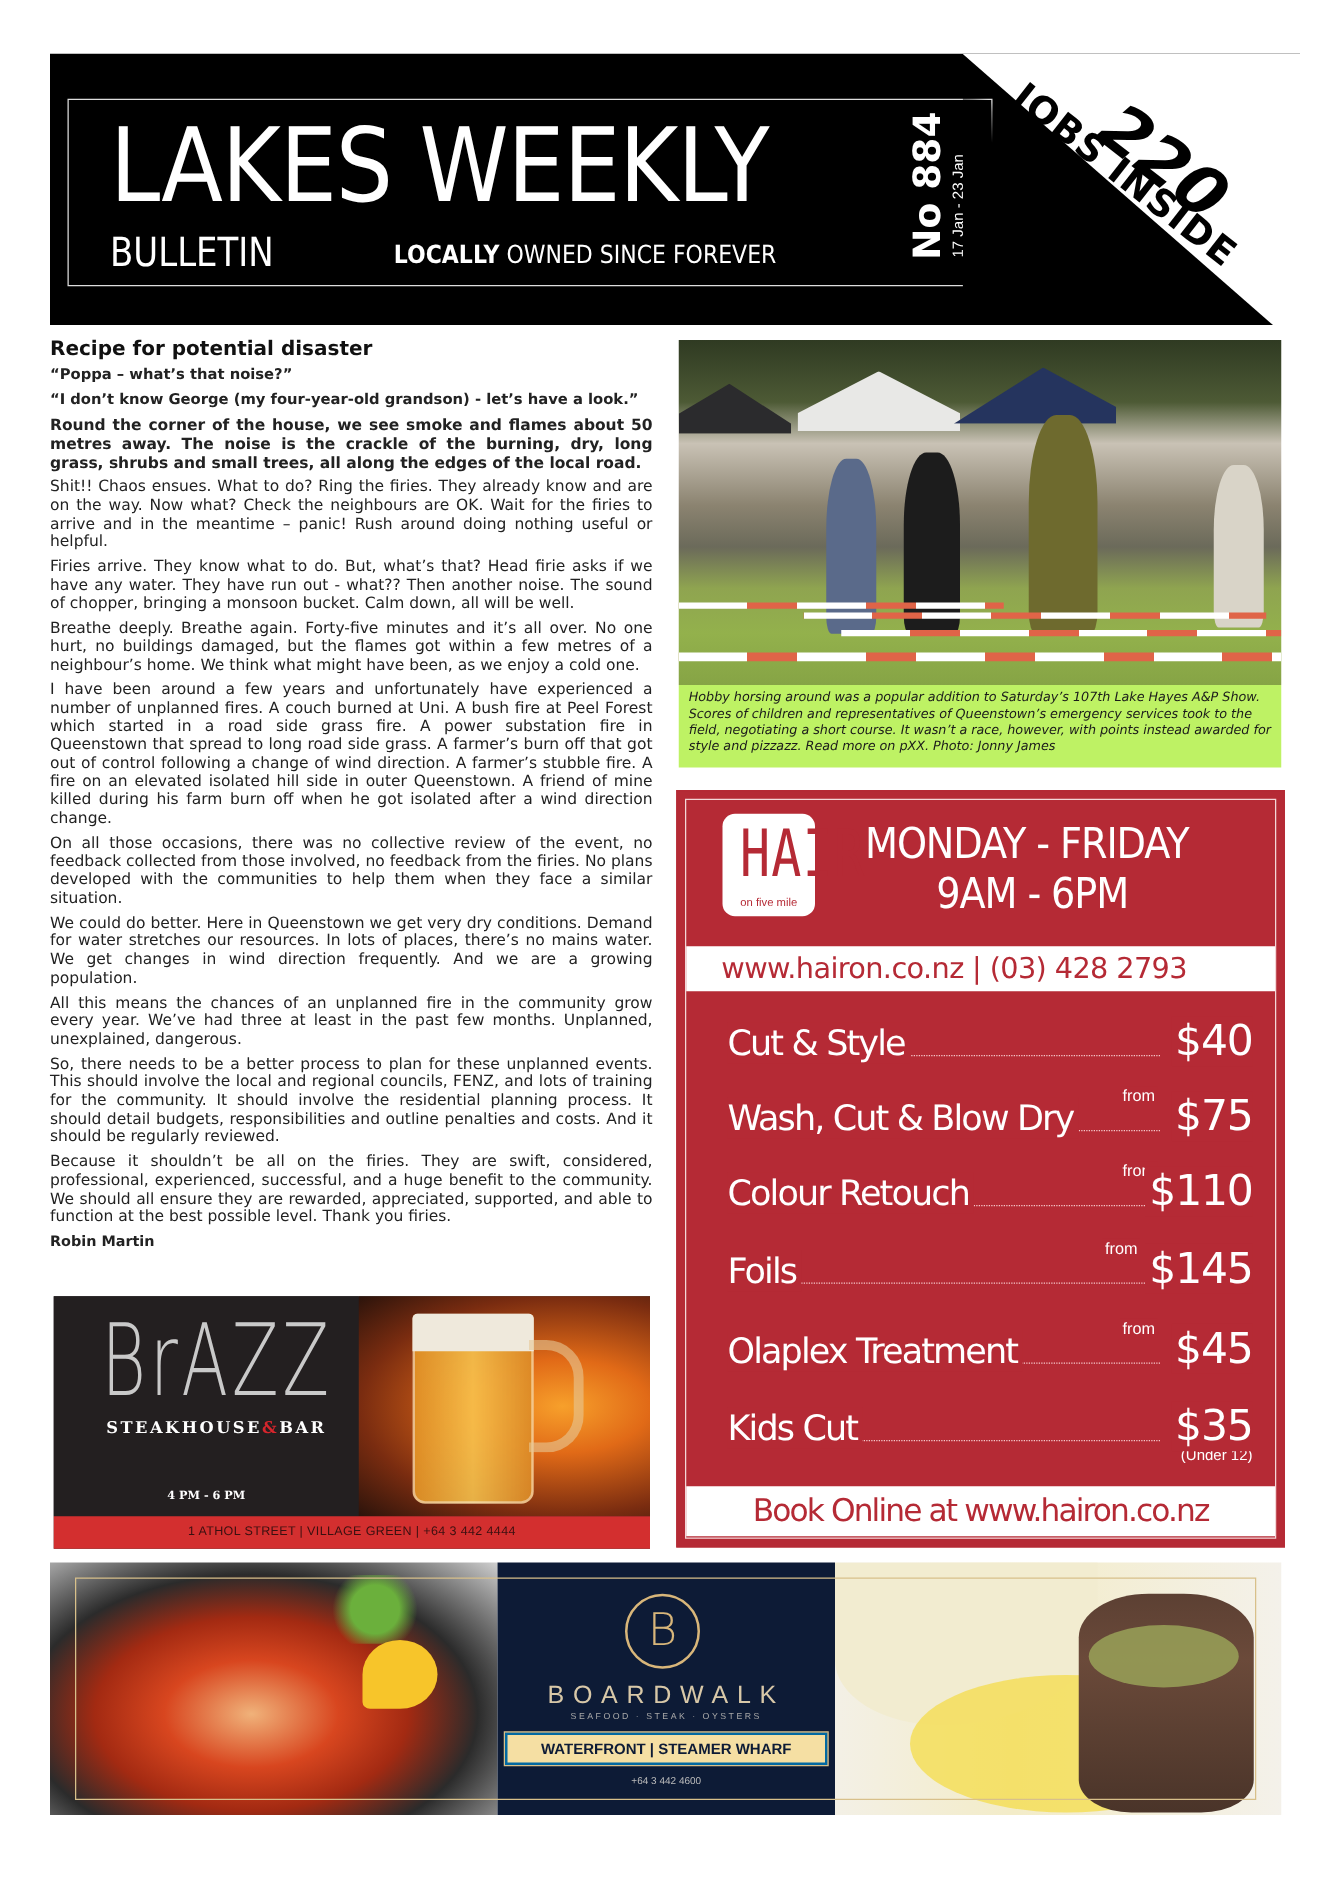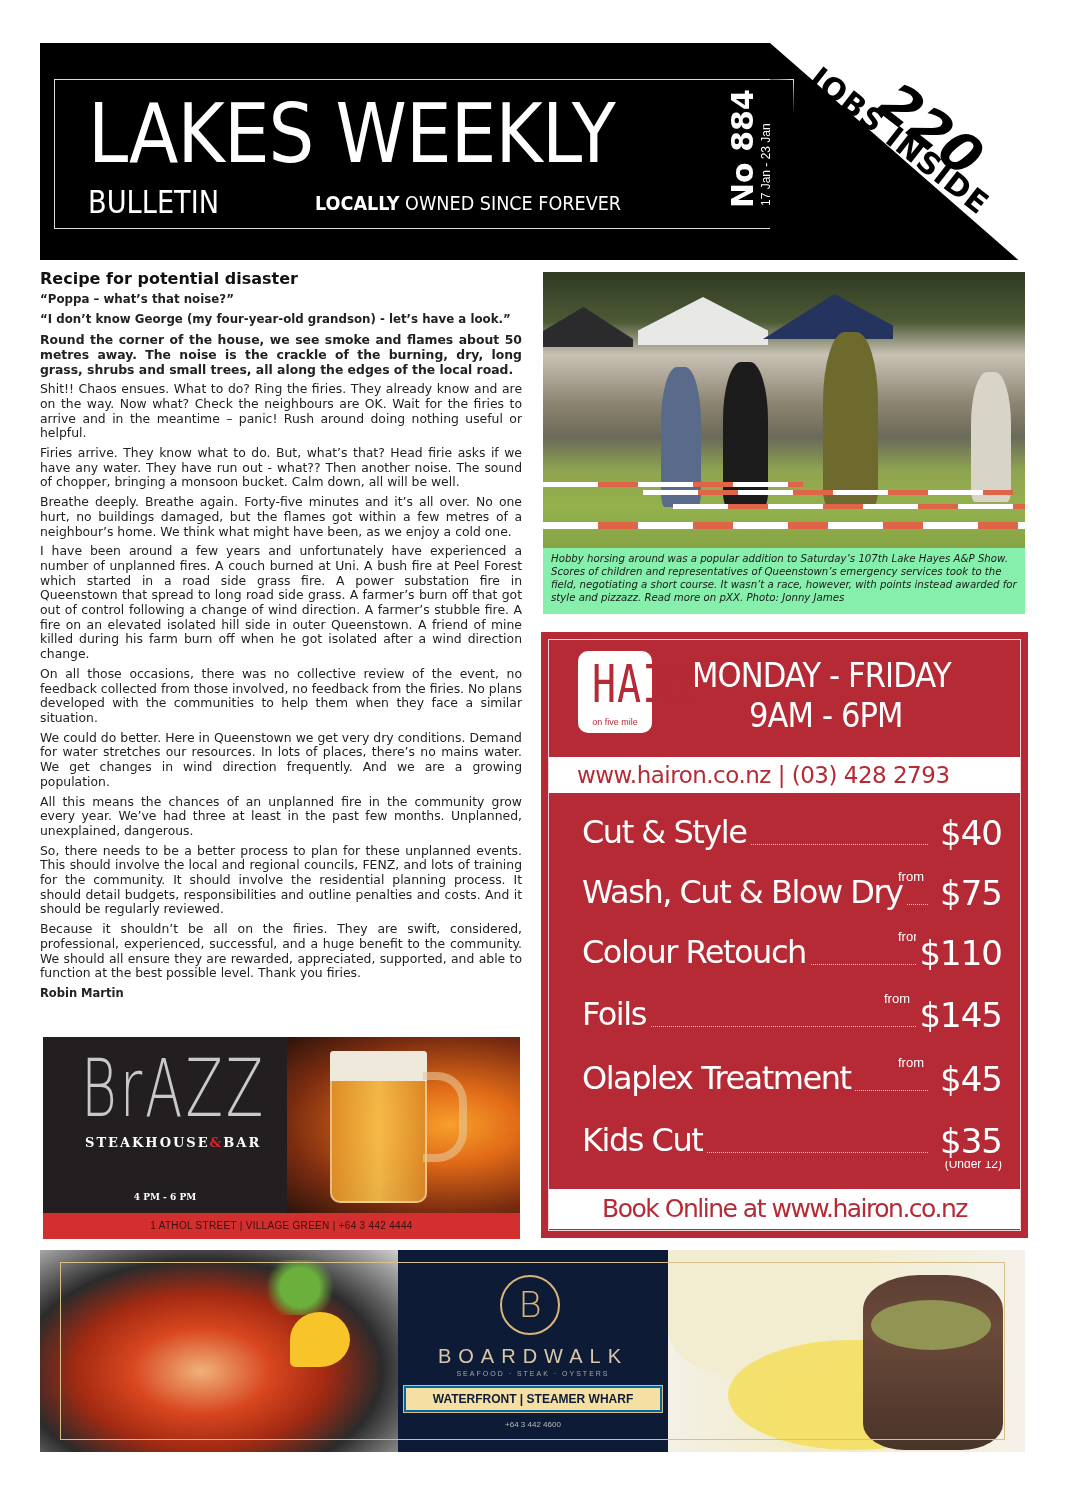--- a/index.html
+++ b/index.html
@@ -31,33 +31,33 @@
 
   
   .photo { position: absolute; left: 543px; top: 272px; width: 482px; height: 276px; overflow: hidden;
     background:
       linear-gradient(180deg, #2f3a22 0%, #4d5a35 18%, #c9c2b5 30%, #8b8370 48%, #6b6a5a 60%, #8fa450 72%, #93b14c 85%, #86a445 100%); }
   .tent1 { position: absolute; left: 95px; top: 25px; width: 130px; height: 48px; background: #e8e8e6; clip-path: polygon(50% 0, 100% 70%, 100% 100%, 0 100%, 0 70%); }
   .tent2 { position: absolute; left: 0; top: 35px; width: 90px; height: 40px; background: #2b2b2d; clip-path: polygon(45% 0, 100% 80%, 100% 100%, 0 100%, 0 60%); }
   .tent3 { position: absolute; left: 220px; top: 22px; width: 130px; height: 45px; background: #25345e; clip-path: polygon(55% 0, 100% 70%, 100% 100%, 0 100%); }
   .rail { position: absolute; height: 5px; background: repeating-linear-gradient(90deg, #fff 0 55px, #e06448 55px 95px); }
   .kid { position: absolute; border-radius: 40% 40% 10% 10%; }
-  .caption { position: absolute; left: 543px; top: 548px; width: 482px; height: 66px; background: #86efac; color: #1a1a1a; font-style: italic; font-size: 10.2px; line-height: 13px; padding: 4px 8px; font-family: "DejaVu Sans", sans-serif; }
+  .caption { position: absolute; left: 543px; top: 548px; width: 482px; height: 66px; background: #bef264; color: #1a1a1a; font-style: italic; font-size: 10.2px; line-height: 13px; padding: 4px 8px; font-family: "DejaVu Sans", sans-serif; }
 
   
   .hair { position: absolute; left: 541px; top: 632px; width: 487px; height: 606px; background: #b52a35; border: 1px solid #b52a35; }
   .hair-inner { position: absolute; left: 6px; top: 6px; right: 6px; bottom: 6px; border: 1.5px solid #f3d6d8; }
   .hair-logo { position: absolute; left: 36px; top: 18px; width: 74px; height: 82px; background: #fff; border-radius: 10px; color: #b52a35; text-align: center; padding-left: 14px; }
   .hair-logo .h { font-size: 40px; font-weight: 400; letter-spacing: 1px; line-height: 58px; font-family: "DejaVu Sans Mono", monospace; transform: scaleY(1.3); display: block; margin-top: 4px; }
   .hair-logo .s { font-size: 9px; position: absolute; bottom: 6px; left: 0; right: 0; }
   .hair-days { position: absolute; left: 150px; top: 22px; color: #fff; font-size: 34px; letter-spacing: -1px; font-family: "DejaVu Sans", sans-serif; transform: scaleX(0.9); transform-origin: left top; white-space: nowrap; }
   .hair-hours { position: absolute; left: 207px; top: 62px; color: #fff; font-size: 34px; letter-spacing: -1px; font-family: "DejaVu Sans", sans-serif; transform: scaleX(0.9); transform-origin: left top; white-space: nowrap; }
   .hair-contact { position: absolute; left: 7px; right: 7px; top: 124px; height: 36px; background: #fff; color: #b52a35; font-size: 23px; padding-left: 28px; line-height: 36px; transform-origin: left; white-space: nowrap; font-family: "DejaVu Sans", sans-serif; letter-spacing: -0.5px; }
   .price-row { position: absolute; left: 40px; width: 420px; height: 46px; color: #fff; }
-  .price-name { position: absolute; left: 0; bottom: 4px; font-size: 32px; letter-spacing: -1.5px; font-family: "DejaVu Sans", sans-serif; white-space: nowrap; background: #b52a35; padding-right: 4px; z-index: 2; }
+  .price-name { position: absolute; left: 0; bottom: 4px; font-size: 28px; letter-spacing: -1.5px; font-family: "DejaVu Sans", sans-serif; white-space: nowrap; background: #b52a35; padding-right: 4px; z-index: 2; }
   .price-dots { position: absolute; left: 0; right: 74px; bottom: 10px; border-bottom: 1.5px dotted #f5c9cc; z-index: 1; }
   .price-from { position: absolute; right: 76px; top: 0; font-size: 13px; z-index: 2; background: #b52a35; padding: 0 2px; }
   .price-val { position: absolute; right: 0; bottom: 2px; font-size: 34px; letter-spacing: -1px; font-family: "DejaVu Sans", sans-serif; z-index: 2; background: #b52a35; padding-left: 3px; }
   .price-note { position: absolute; right: 0; top: 48px; font-size: 12px; color: #fff; }
   .hair-book { position: absolute; left: 7px; right: 7px; top: 556px; height: 40px; background: #fff; color: #b52a35; font-size: 25px; letter-spacing: -1.5px; text-align: center; line-height: 40px; font-family: "DejaVu Sans", sans-serif; }
 
   
   .brazz { position: absolute; left: 43px; top: 1037px; width: 477px; height: 202px; background: #231f20; }
   .brazz-left { position: absolute; left: 0; top: 0; width: 244px; height: 176px; background: #231f20; }
   .brazz-logo { position: absolute; left: 38px; top: 12px; color: #c9c9c9; font-size: 76px; letter-spacing: 4px; font-family: "DejaVu Sans", sans-serif; font-weight: 200; transform: scaleX(0.72) scaleY(1.05); transform-origin: left top; line-height: 1; }

